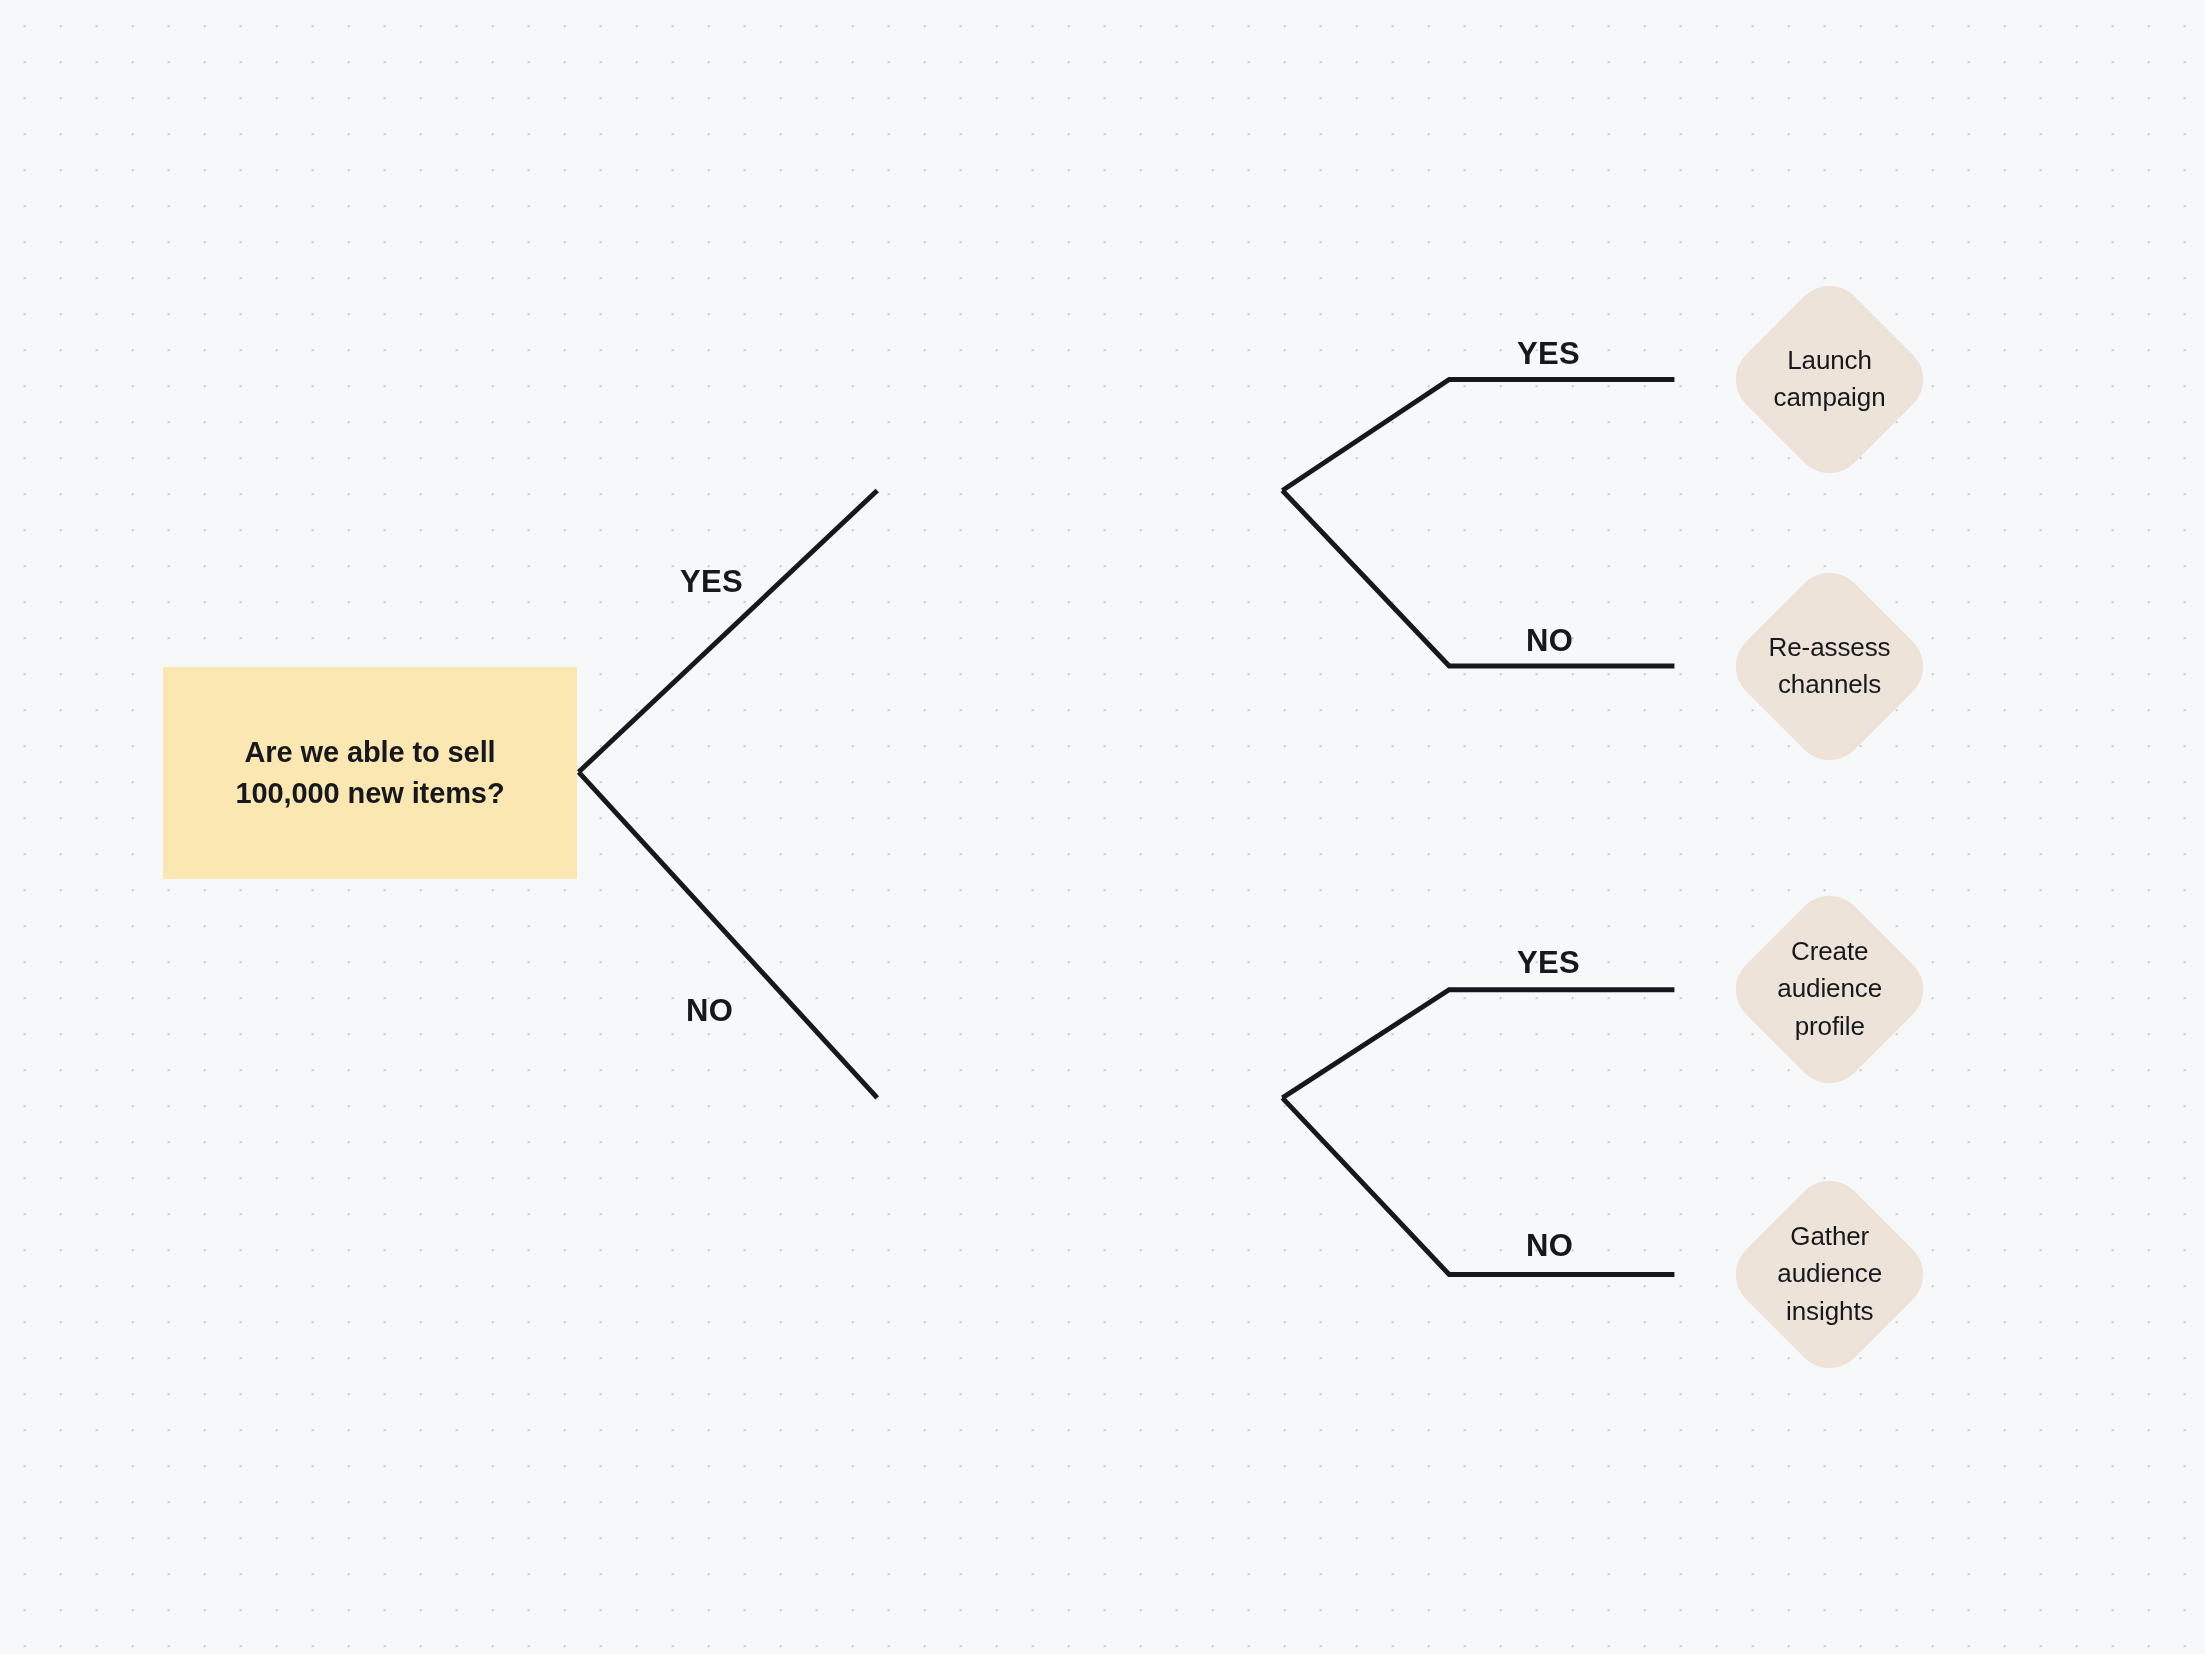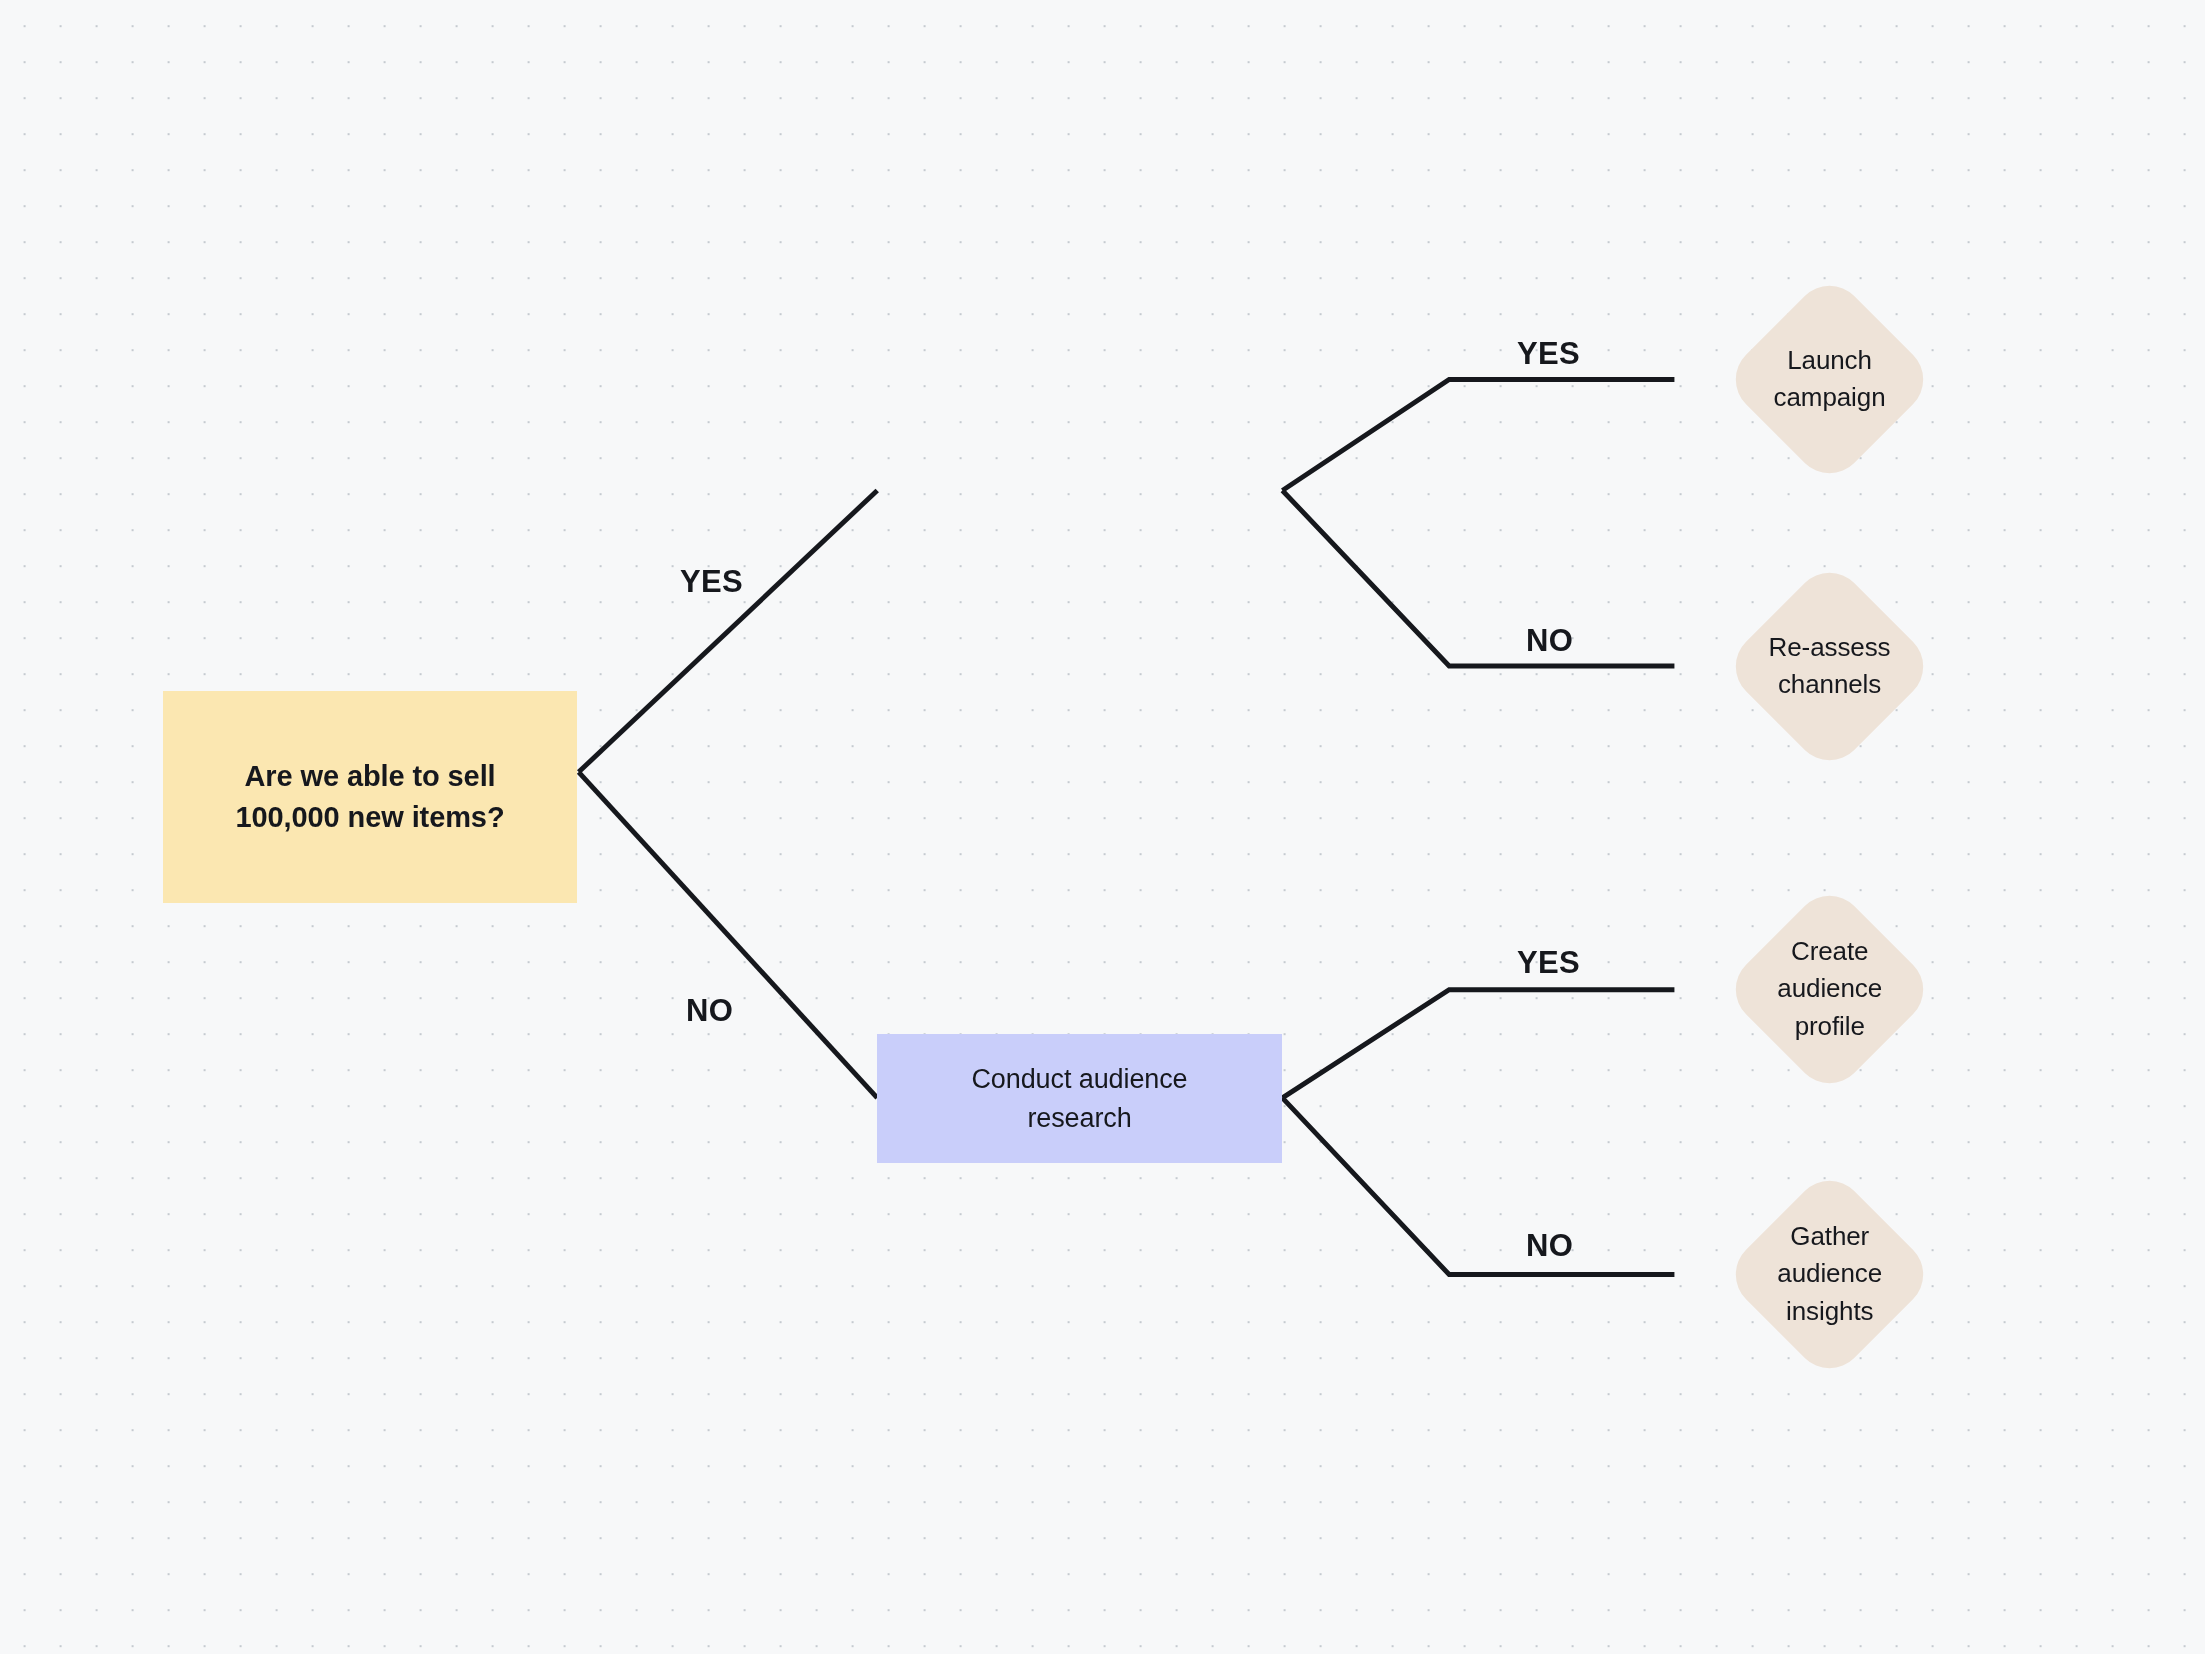--- a/index.html
+++ b/index.html
@@ -90,30 +90,26 @@
 
     <path d="M 2345 897 L 2650 694 L 3062 694" fill="none" stroke="#16181d" stroke-width="9" stroke-linejoin="miter"></path>
 
     <path d="M 2345 897 L 2650 1218 L 3062 1218" fill="none" stroke="#16181d" stroke-width="9" stroke-linejoin="miter"></path>
 
     <path d="M 2345 2008 L 2650 1810 L 3062 1810" fill="none" stroke="#16181d" stroke-width="9" stroke-linejoin="miter"></path>
 
     <path d="M 2345 2008 L 2650 2331 L 3062 2331" fill="none" stroke="#16181d" stroke-width="9" stroke-linejoin="miter"></path>
   </svg>
 
-  <div class="node node-root" style="left:163px; top:667px; width:414px; height:212px;margin-top:24px;">
+  <div class="node node-root" style="left:163px; top:667px; width:414px; height:212px;">
     <span class="node-text">Are we able to sell
 100,000 new items?</span>
   </div>
 
 
-  <div class="node node-process" style="left:877px; top:1034px; width:405px; height:129px;">
-    <span class="node-text">Conduct audience
-research</span>
-  </div>
 
   <div class="node node-outcome" style="left:1753px; top:303px; width:153px; height:153px;">
     <span class="node-text">Launch
 campaign</span>
   </div>
 
   <div class="node node-outcome" style="left:1753px; top:590px; width:153px; height:153px;">
     <span class="node-text">Re-assess
 channels</span>
   </div>

